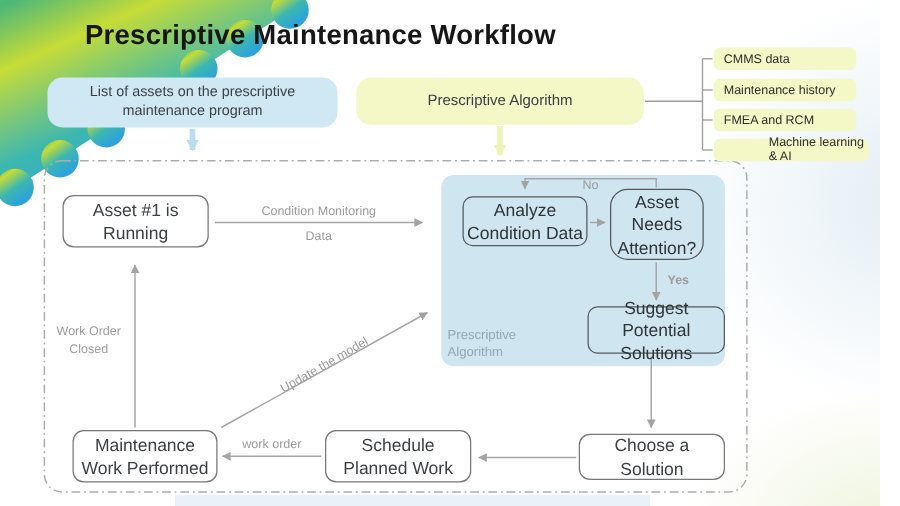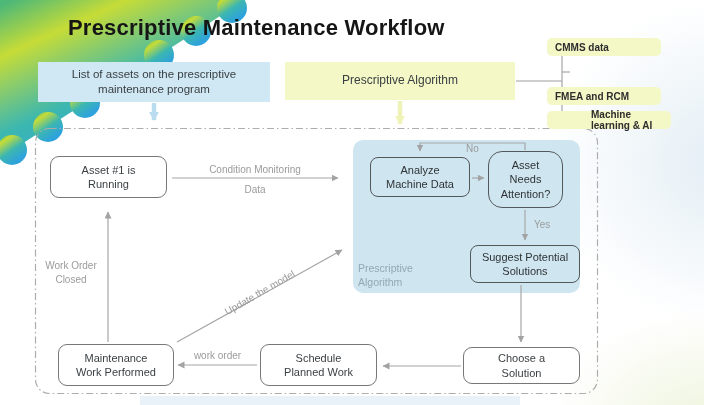--- a/index.html
+++ b/index.html
@@ -12,35 +12,35 @@
       #ffffff;
   }
   .abs{position:absolute;}
   .title{
     left:68px;top:15px;font-size:22px;font-weight:bold;color:#161616;
     letter-spacing:.2px;z-index:5;
   }
   .node{
     position:absolute;display:flex;align-items:center;justify-content:center;
     text-align:center;white-space:pre-line;z-index:3;box-sizing:border-box;
-    font-size:11px;line-height:1.3;color:#3a3f42;
+    font-size:14px;line-height:1.3;color:#3a3f42;
   }
-  .softbox{border-radius:0;text-align:center;}
+  .softbox{border-radius:12px;text-align:center;}
   .bluebox{background:#cfe8f4;}
   .yellowbox{background:#f4f7c6;}
   .whitebox{background:#ffffff;border:1.4px solid #777;border-radius:9px;}
   .panelbox{background:transparent;border:1.5px solid #53585b;border-radius:8px;color:#2f3336;}
   .panel{
     position:absolute;left:353px;top:140px;width:227px;height:153px;
     background:#cfe6f1;border-radius:10px;z-index:1;
   }
   .datasrc{
-    position:absolute;left:547px;height:18px;background:#f4f7c6;border-radius:5px;
+    position:absolute;left:571px;height:18px;background:#f4f7c6;border-radius:5px;
     display:flex;align-items:center;padding-left:8px;font-size:10px;color:#2e2e2e;
-    z-index:3;box-sizing:border-box;font-weight:bold;
+    z-index:3;box-sizing:border-box;
   }
   .edge-label{
     position:absolute;font-size:10px;color:#9b9b9b;z-index:4;white-space:pre-line;
     line-height:1.4;
   }
   .panel-label{
     position:absolute;left:358px;top:261px;font-size:10.5px;color:#92a9b3;
     line-height:1.35;white-space:pre-line;z-index:4;
   }
   .lines{position:absolute;left:0;top:0;z-index:2;}
@@ -79,20 +79,21 @@
   <div class="bottom-strip"></div>
 
   <div class="abs title">Prescriptive Maintenance Workflow</div>
 
   <div class="node softbox bluebox" style="left:38px;top:62px;width:232px;height:40px;font-size:11.5px;">List of assets on the prescriptive
 maintenance program</div>
 
   <div class="node softbox yellowbox" style="left:285px;top:62px;width:230px;height:38px;font-size:12px;">Prescriptive Algorithm</div>
 
   <div class="datasrc" style="top:38px;width:114px;">CMMS data</div>
+  <div class="datasrc" style="top:63px;width:114px;">Maintenance history</div>
   <div class="datasrc" style="top:87px;width:114px;">FMEA and RCM</div>
   <div class="datasrc" style="top:111px;width:124px;padding-left:44px;">Machine learning &amp; AI</div>
 
   <div class="panel"></div>
 
   <svg class="lines" width="720" height="405" viewBox="0 0 720 405">
     <defs>
       <marker id="mg" markerUnits="userSpaceOnUse" markerWidth="8" markerHeight="8" refX="6.5" refY="3.5" orient="auto">
         <path d="M0,0 L7,3.5 L0,7 Z" fill="#a3a3a3"></path>
       </marker>
@@ -128,21 +129,21 @@
       <line x1="257" y1="365" x2="178" y2="365" marker-end="url(#mg)"></line>
       <line x1="108" y1="342" x2="108" y2="212" marker-end="url(#mg)"></line>
       <line x1="177" y1="342" x2="342" y2="250" marker-end="url(#mg)"></line>
     </g>
   </svg>
 
   <div class="node whitebox" style="left:50px;top:156px;width:117px;height:42px;">Asset #1 is
 Running</div>
 
   <div class="node panelbox" style="left:370px;top:157px;width:100px;height:40px;">Analyze
-Machine Data</div>
+Condition Data</div>
 
   <div class="node panelbox" style="left:488px;top:151px;width:75px;height:57px;border-radius:14px;">Asset
 Needs
 Attention?</div>
 
   <div class="node panelbox" style="left:470px;top:245px;width:110px;height:38px;">Suggest Potential
 Solutions</div>
 
   <div class="node whitebox" style="left:463px;top:347px;width:117px;height:37px;">Choose a
 Solution</div>
@@ -152,19 +153,19 @@
 
   <div class="node whitebox" style="left:58px;top:344px;width:116px;height:42px;">Maintenance
 Work Performed</div>
 
   <div class="panel-label">Prescriptive
 Algorithm</div>
 
   <div class="edge-label" style="left:185px;top:163px;width:140px;text-align:center;">Condition Monitoring</div>
   <div class="edge-label" style="left:185px;top:183px;width:140px;text-align:center;">Data</div>
   <div class="edge-label" style="left:466px;top:142px;">No</div>
-  <div class="edge-label" style="left:534px;top:218px;">Yes</div>
+  <div class="edge-label" style="left:534px;top:218px;font-weight:bold;">Yes</div>
   <div class="edge-label" style="left:180px;top:349px;width:75px;text-align:center;">work order</div>
   <div class="edge-label" style="left:38px;top:259px;width:66px;text-align:center;">Work Order
 Closed</div>
   <div class="edge-label" style="left:194px;top:286px;width:132px;text-align:center;transform:rotate(-30deg);">Update the model</div>
 
 </div>
 
 </body></html>

